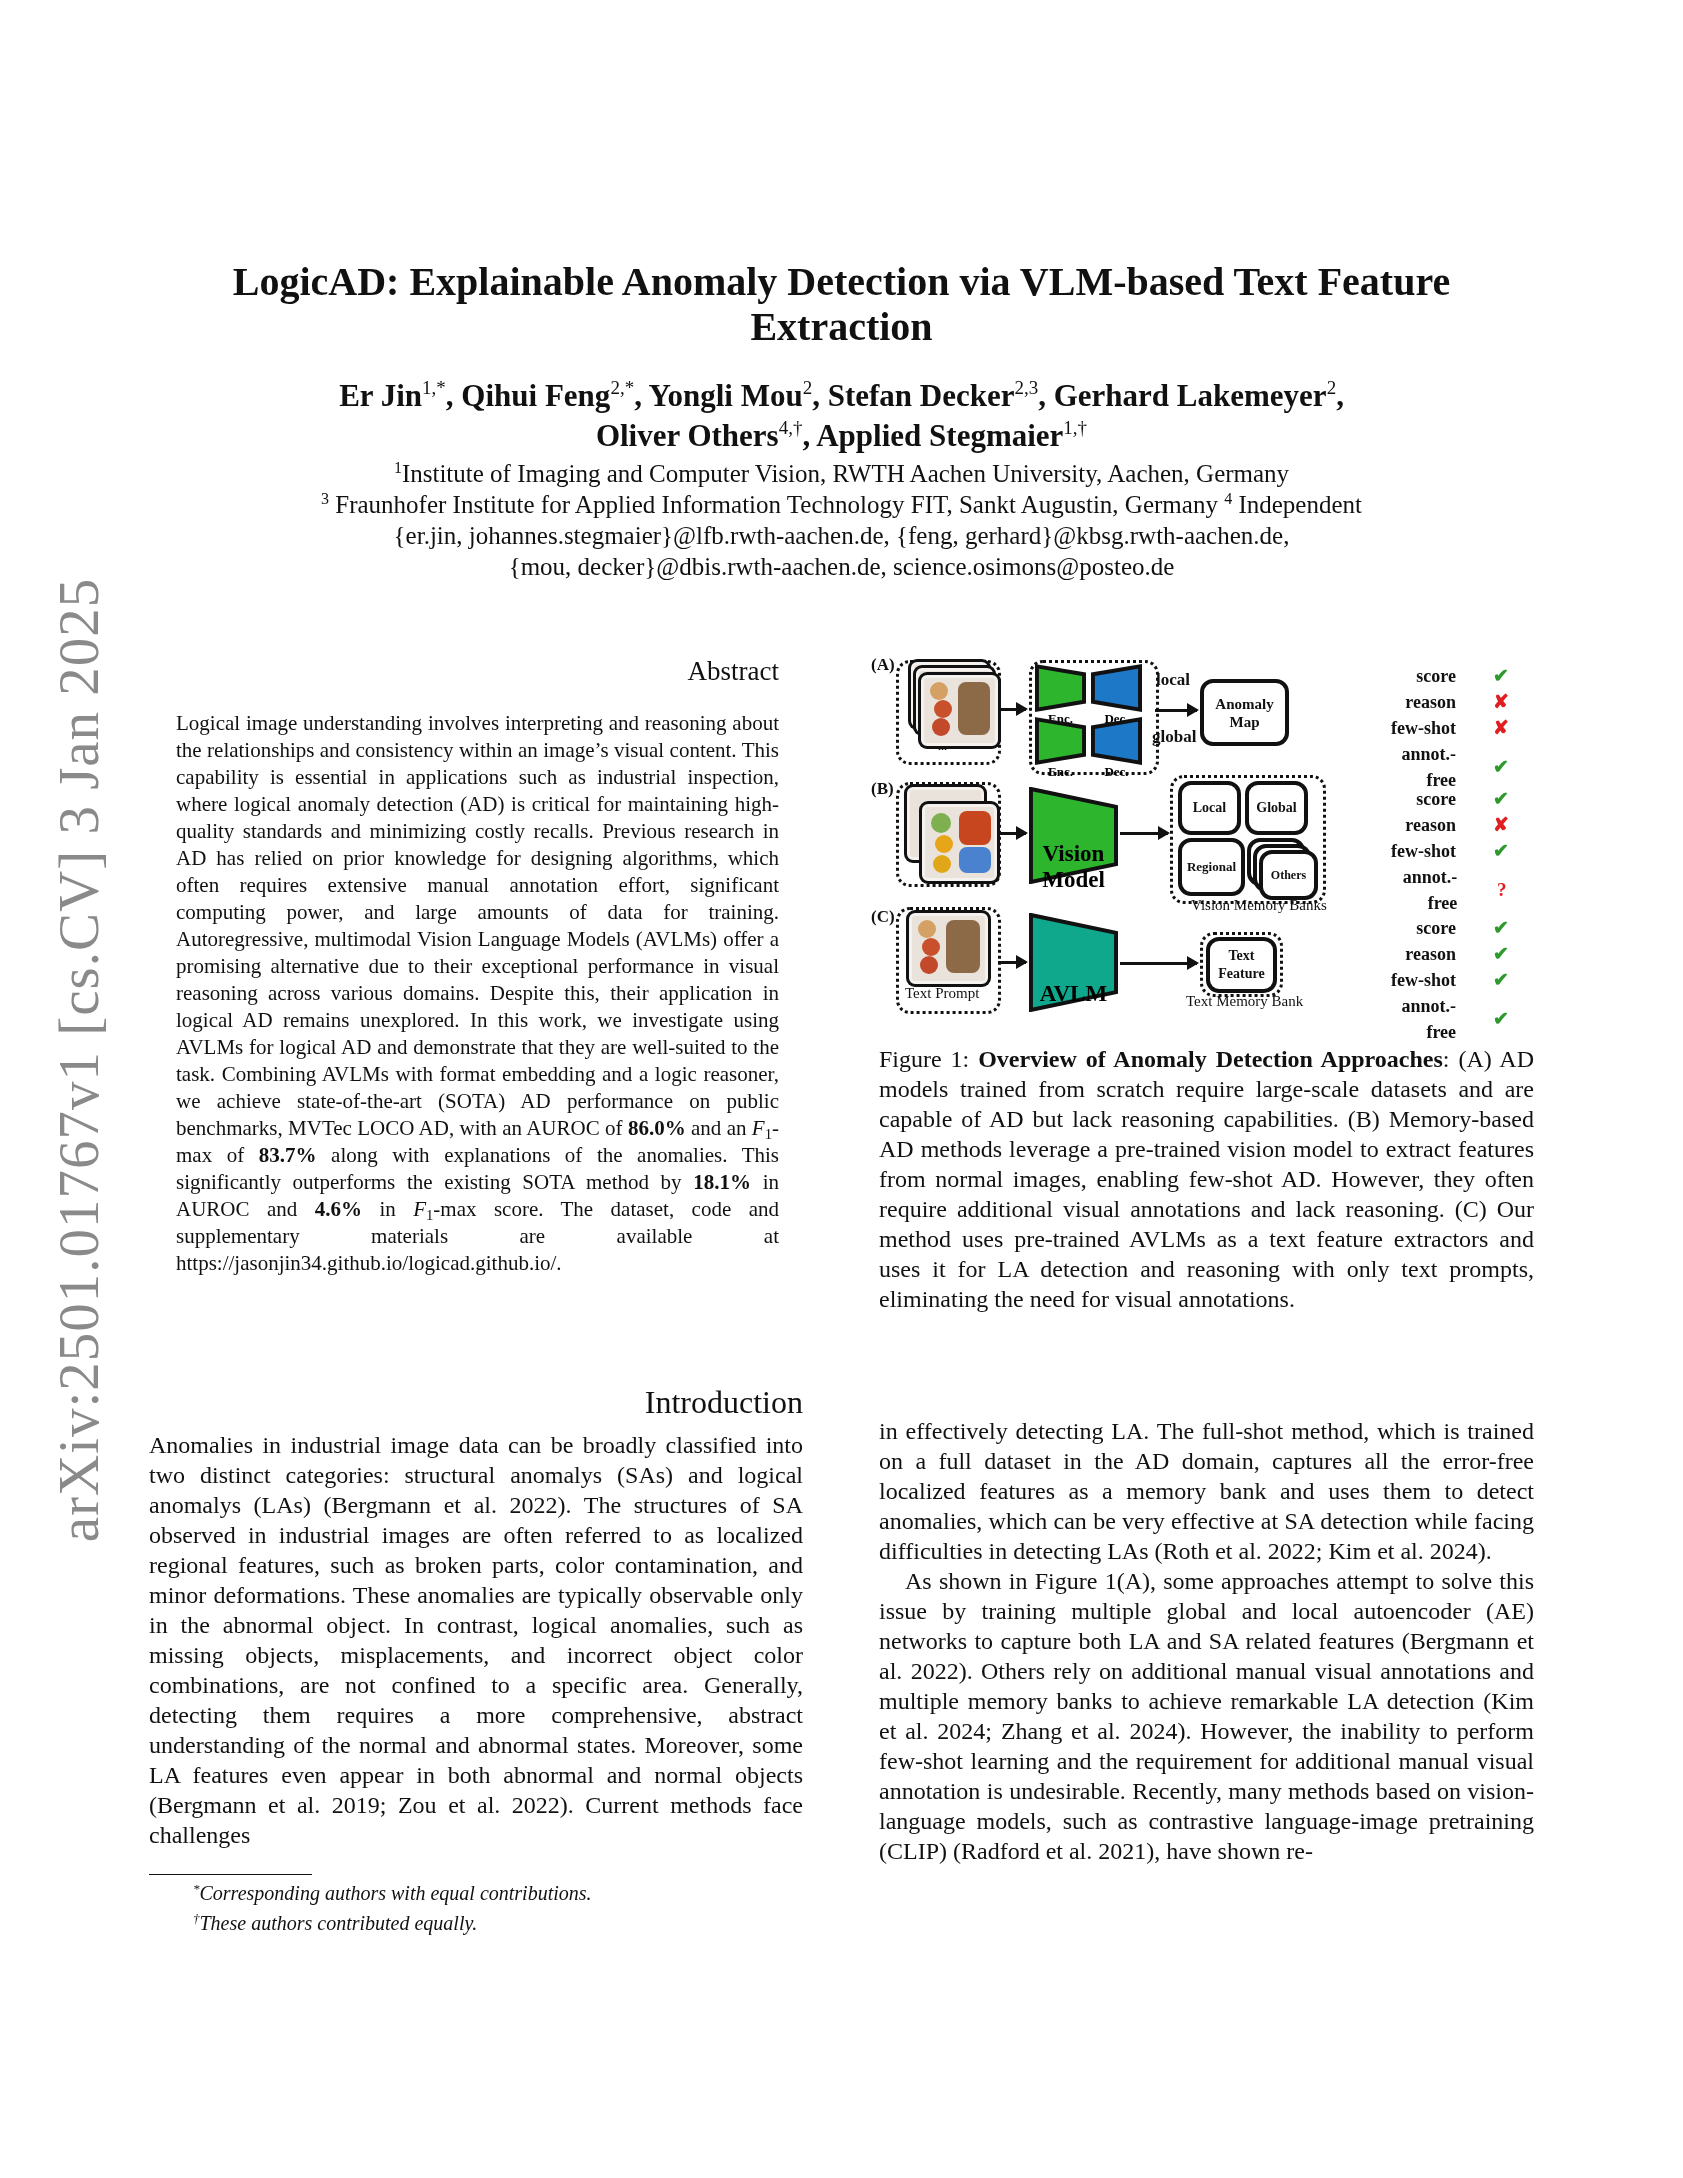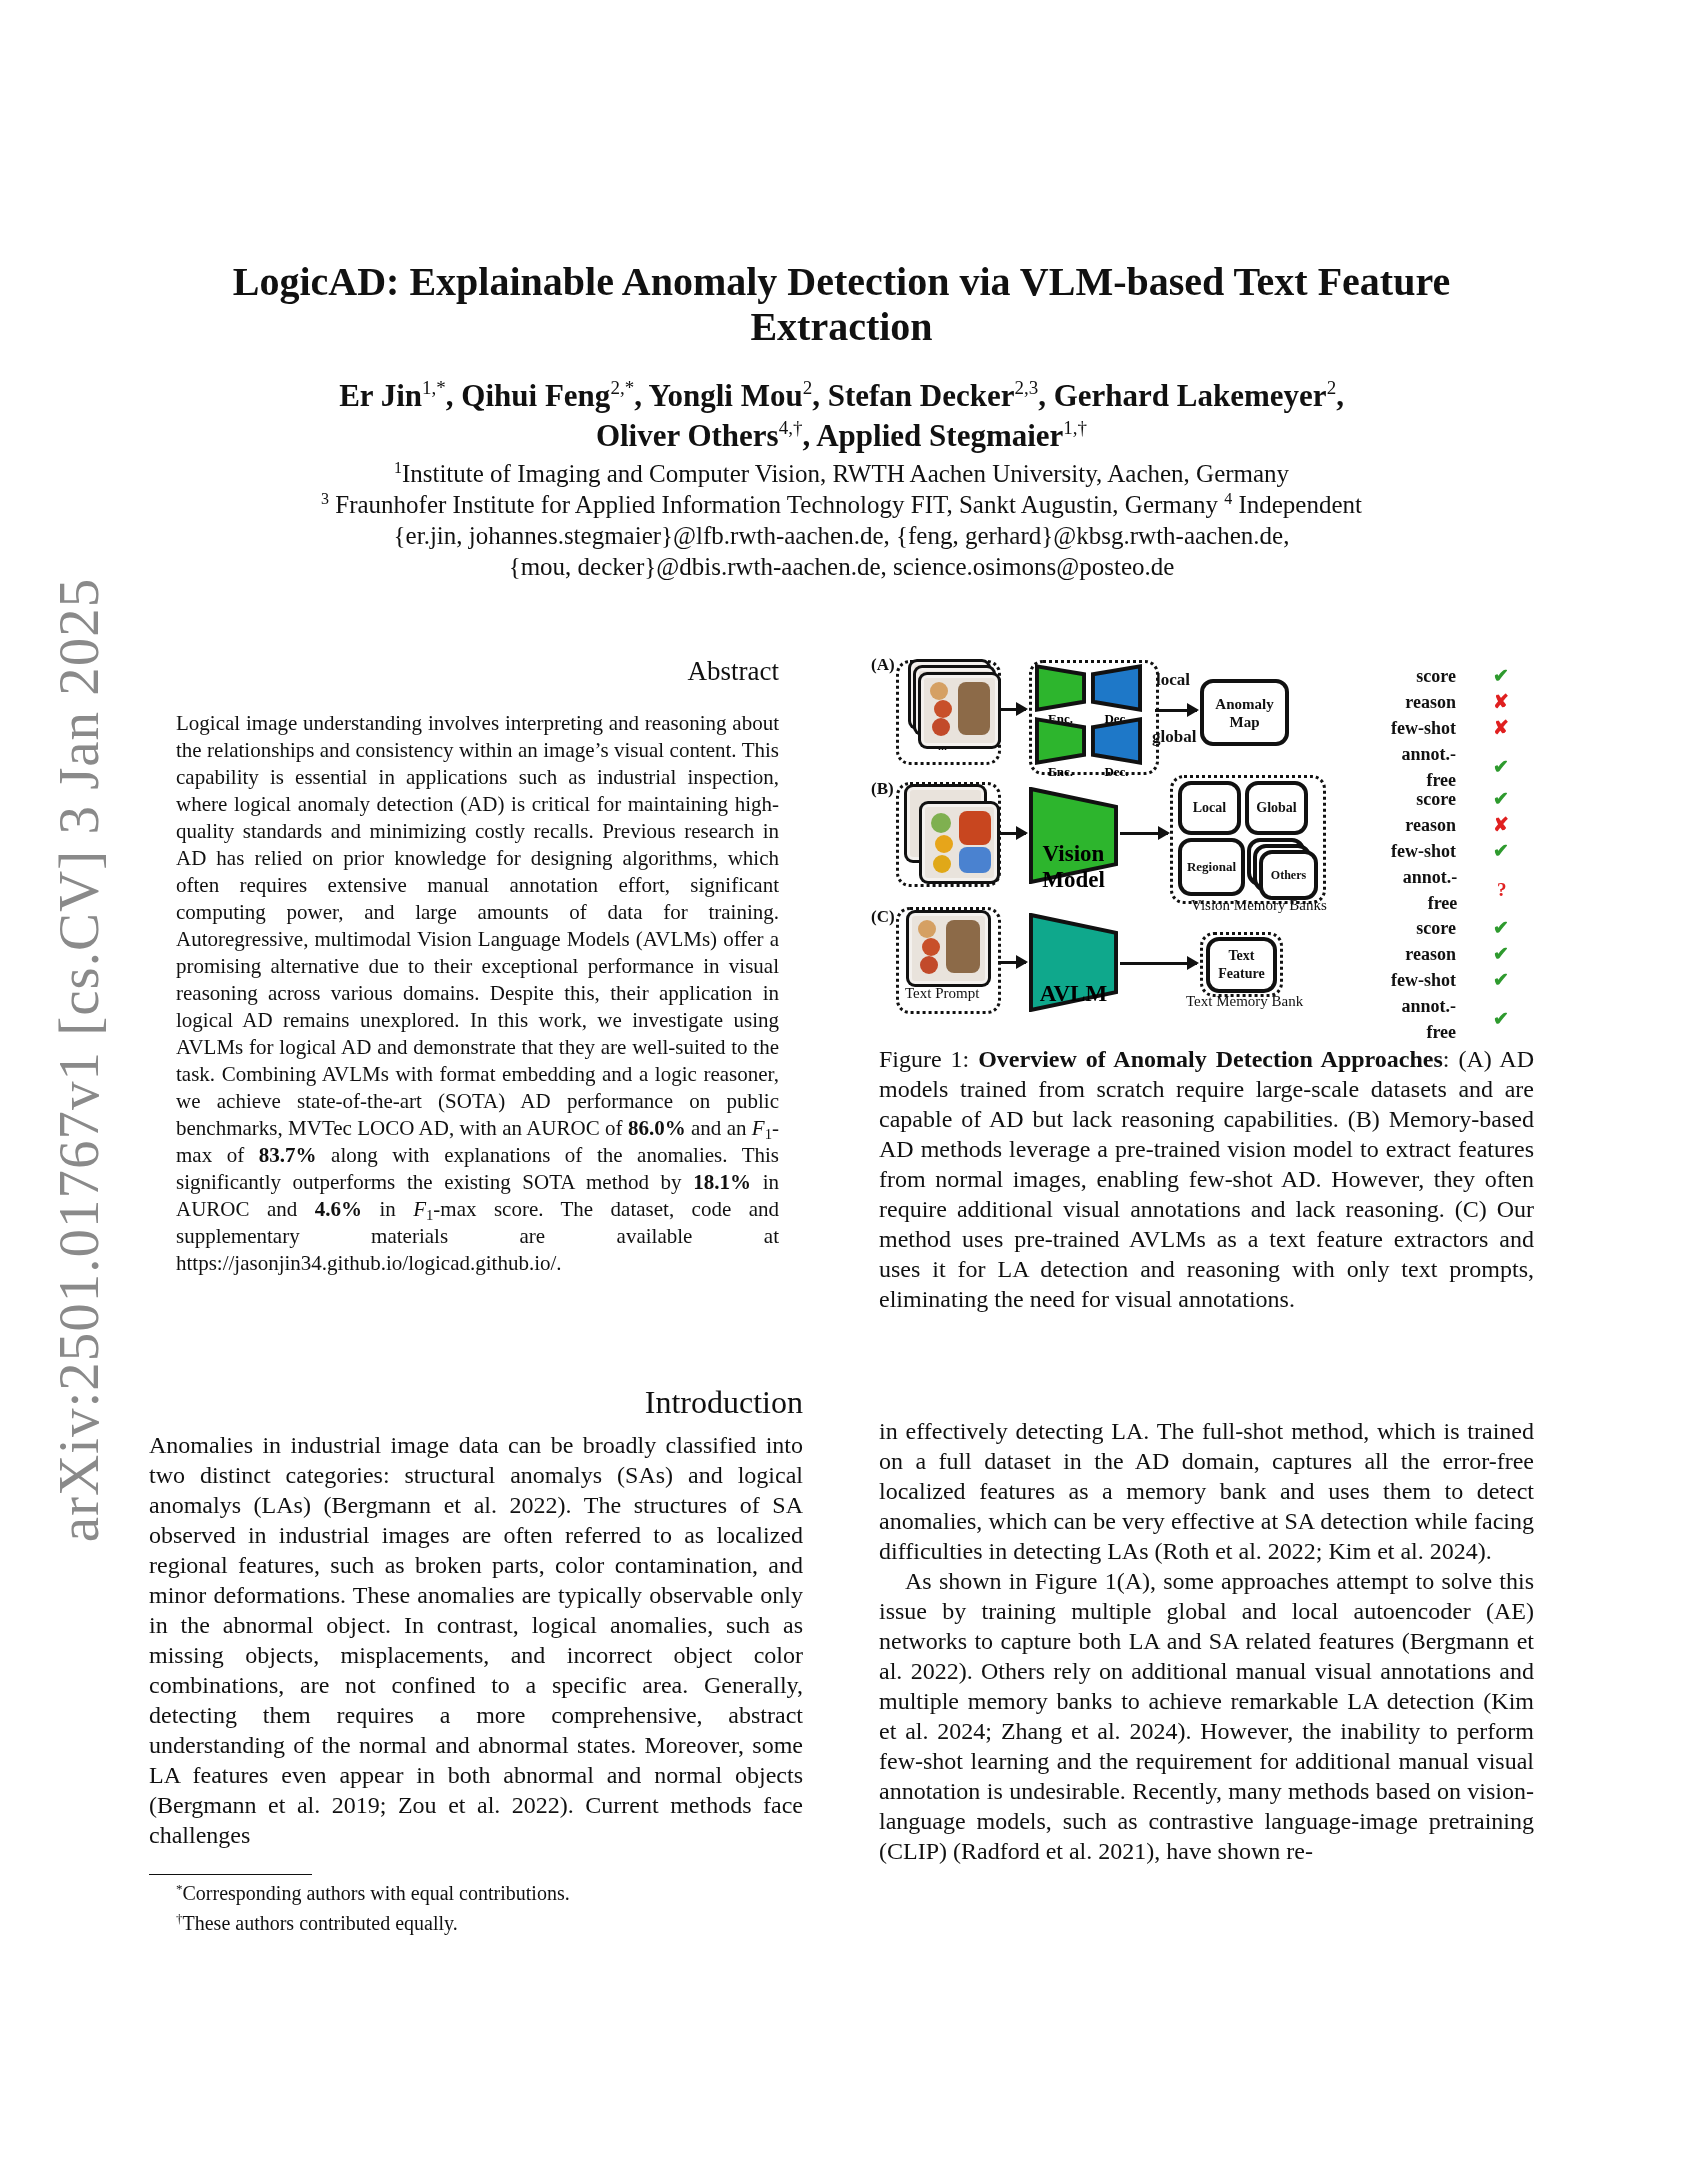--- a/index.html
+++ b/index.html
@@ -22,21 +22,21 @@
   .section-head { text-align: right; font-weight: normal; }
   .abstract-head { top: 656px; font-size: 27px; }
   .abstract-body { top: 710px; font-size: 21px; line-height: 27px; text-align: justify; }
   .intro-head { top: 1384px; font-size: 32px; }
   .intro-body { top: 1430px; left: 149px; width: 654px; font-size: 24px; line-height: 30px; text-align: justify; }
   .right-body { top: 1416px; font-size: 24px; line-height: 30px; text-align: justify; }
   .right-body p, .intro-body p, .abstract-body p { margin: 0; }
   .indent { text-indent: 26px; }
   .caption { top: 1044px; left: 879px; width: 655px; font-size: 24px; line-height: 30px; text-align: justify; }
   .footnote-rule { left: 149px; top: 1874px; width: 163px; height: 0; border-top: 1.5px solid #111; }
-  .footnotes { left: 176px; top: 1878px; width: 614px; font-size: 20px; line-height: 30px; }
+  .footnotes { left: 193px; top: 1878px; width: 614px; font-size: 20px; line-height: 30px; font-style: italic; }
   .footnotes sup { font-size: 13px; vertical-align: 7px; line-height: 0; }
   b { font-weight: bold; }
   i { font-style: italic; }
   .sub { font-size: 0.7em; vertical-align: -0.25em; line-height: 0; font-style: normal; }
 
   
   .figure { left: 871px; top: 648px; width: 658px; height: 381px; }
   .fig-label { font-weight: bold; font-size: 17px; position: absolute; }
   .dotted { position: absolute; border: 3px dotted #111; border-radius: 14px; }
   .tray { position: absolute; background: #e9e3dc; border: 3px solid #f4f1ee; box-shadow: 0 0 0 3px #111;

